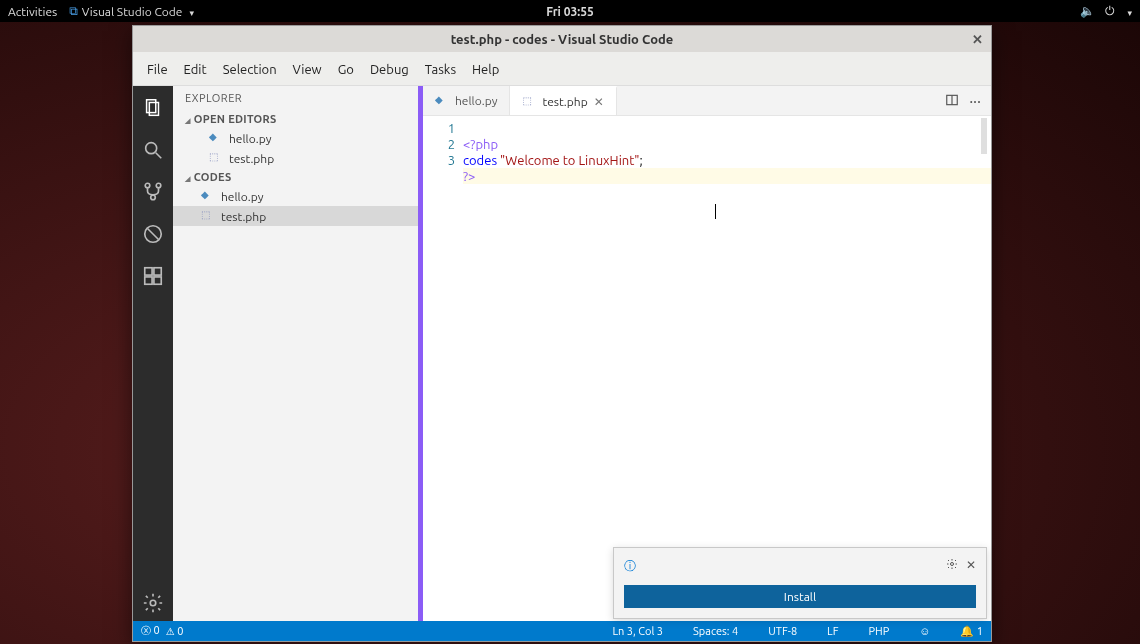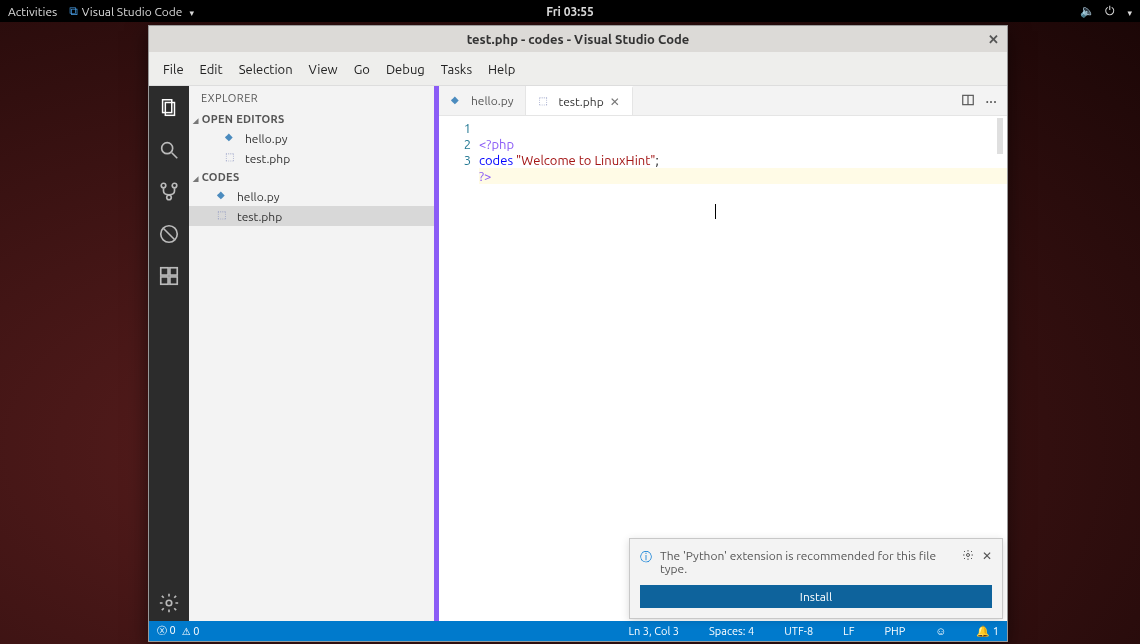--- a/index.html
+++ b/index.html
@@ -21,21 +21,21 @@
       font-size: 12px;
     }
     .gnome-left { display: flex; gap: 12px; align-items: center; }
     .gnome-left .vscode-item { display: flex; align-items: center; gap: 4px; }
     .gnome-center { position: absolute; left: 50%; transform: translateX(-50%); font-weight: 600; }
     .gnome-right { margin-left: auto; display: flex; gap: 10px; align-items: center; }
     .dropdown-arrow::after { content: "▾"; font-size: 9px; margin-left: 3px; }
 
     .vscode-window {
       position: absolute;
-      left: 148px;
+      left: 132px;
       top: 25px;
       width: 860px;
       height: 617px;
       background: #fff;
       border: 1px solid #999;
       display: flex;
       flex-direction: column;
       box-shadow: 0 6px 20px rgba(0,0,0,0.5);
     }
     .title-bar {
@@ -81,21 +81,21 @@
     .sidebar {
       width: 250px;
       background: #f3f3f3;
       border-right: 5px solid #8b5cf6;
       display: flex;
       flex-direction: column;
       font-size: 12px;
       color: #333;
     }
     .sidebar-header { padding: 6px 12px; font-size: 11px; letter-spacing: 0.5px; color: #555; }
-    .section-header { padding: 3px 4px; font-size: 11px; font-weight: bold; letter-spacing: 0.3px; color: #555; display:flex; align-items:center; gap:3px; cursor:pointer; }
+    .section-header { padding: 3px 12px; font-size: 11px; font-weight: bold; letter-spacing: 0.3px; color: #555; display:flex; align-items:center; gap:3px; cursor:pointer; }
     .tree-item { padding: 3px 0 3px 36px; display: flex; align-items: center; gap: 6px; cursor:pointer; }
     .tree-item.indent2 { padding-left: 28px; }
     .tree-item.selected { background: #d8d8d8; }
     .file-icon { width: 14px; height: 14px; display:inline-flex; }
     .file-icon.py::before { content: "◆"; color: #4b8bbe; font-size: 10px; }
     .file-icon.php::before { content: "⬚"; color: #8892be; font-size: 10px; }
     .twisty::before { content: "◢"; font-size: 7px; color: #777; }
 
     .editor-area { flex: 1; display: flex; flex-direction: column; background: #fff; min-width:0; }
     .tab-bar { height: 30px; background: #f3f3f3; display: flex; align-items: stretch; border-bottom: 1px solid #e5e5e5; }
@@ -293,21 +293,20 @@
 <span><span class="tk-kw">codes</span><span class="tk-plain"> </span><span class="tk-str">"Welcome to LinuxHint"</span><span class="tk-punc">;</span></span>
 <span class="current-line"><span class="tk-tag">?&gt;</span></span>
         </div>
       </div>
     </div>
   </div>
 
   <div class="notification">
     <div class="notif-body">
       <span class="notif-info-icon">ⓘ</span>
-      <span style="flex:1;color:#555;">The 'Python' extension is recommended for this file type.</span>
       <span class="notif-head-actions">
         <span>
           <svg width="12" height="12" viewBox="0 0 24 24" fill="none" stroke="#555" stroke-width="2">
               <circle cx="12" cy="12" r="3"></circle>
               <path d="M12 2v3M12 19v3M4 4l2 2M18 18l2 2M2 12h3M19 12h3M4 20l2-2M18 6l2-2"></path>
             </svg>
         </span>
         <span>✕</span>
       </span>
     </div>

